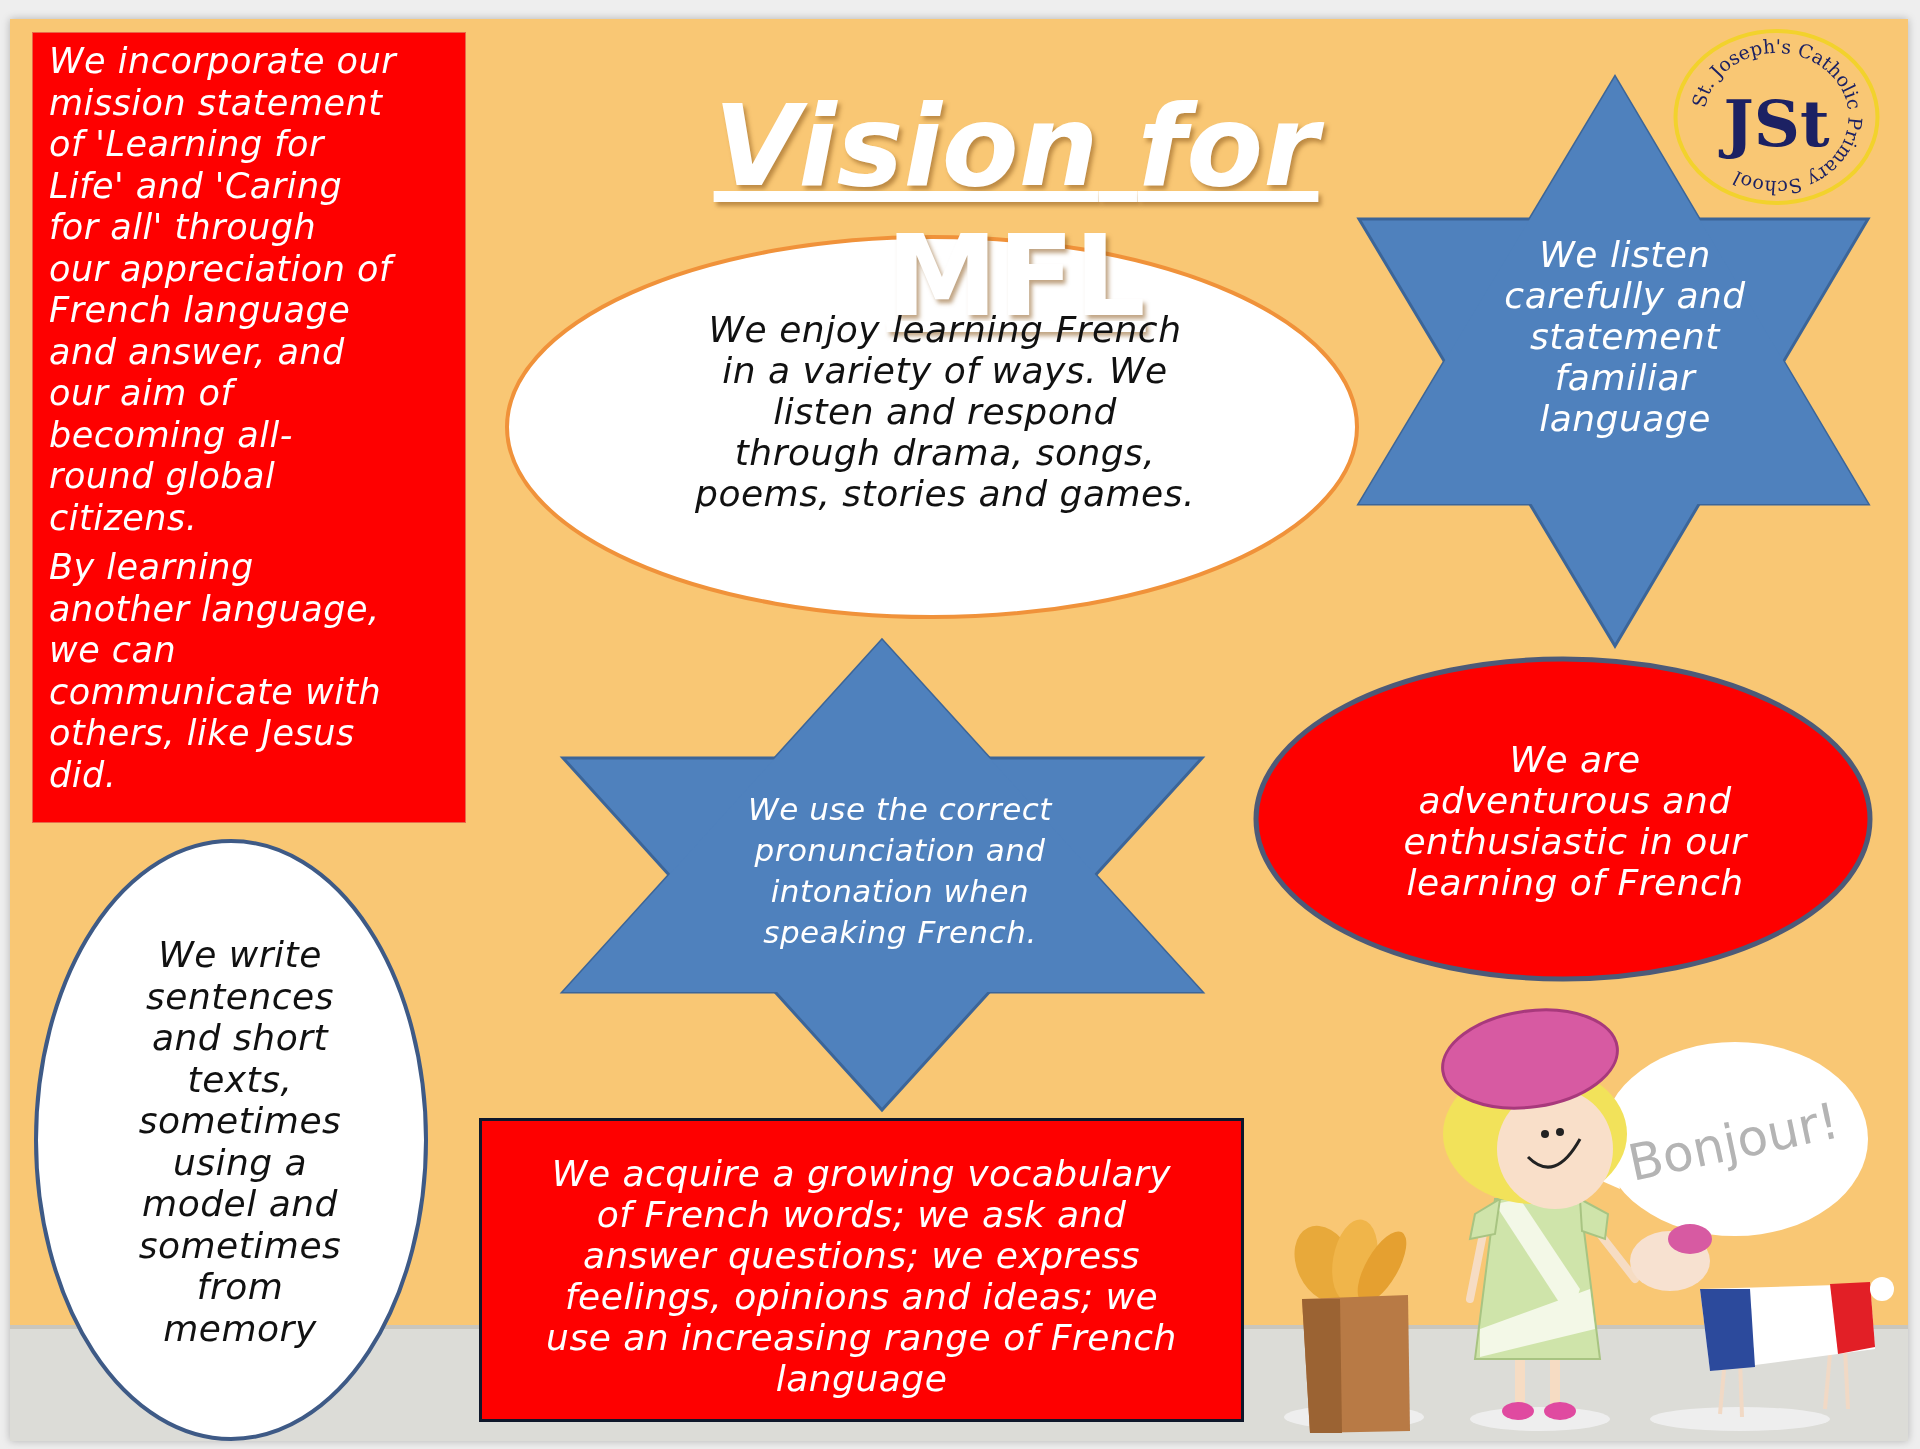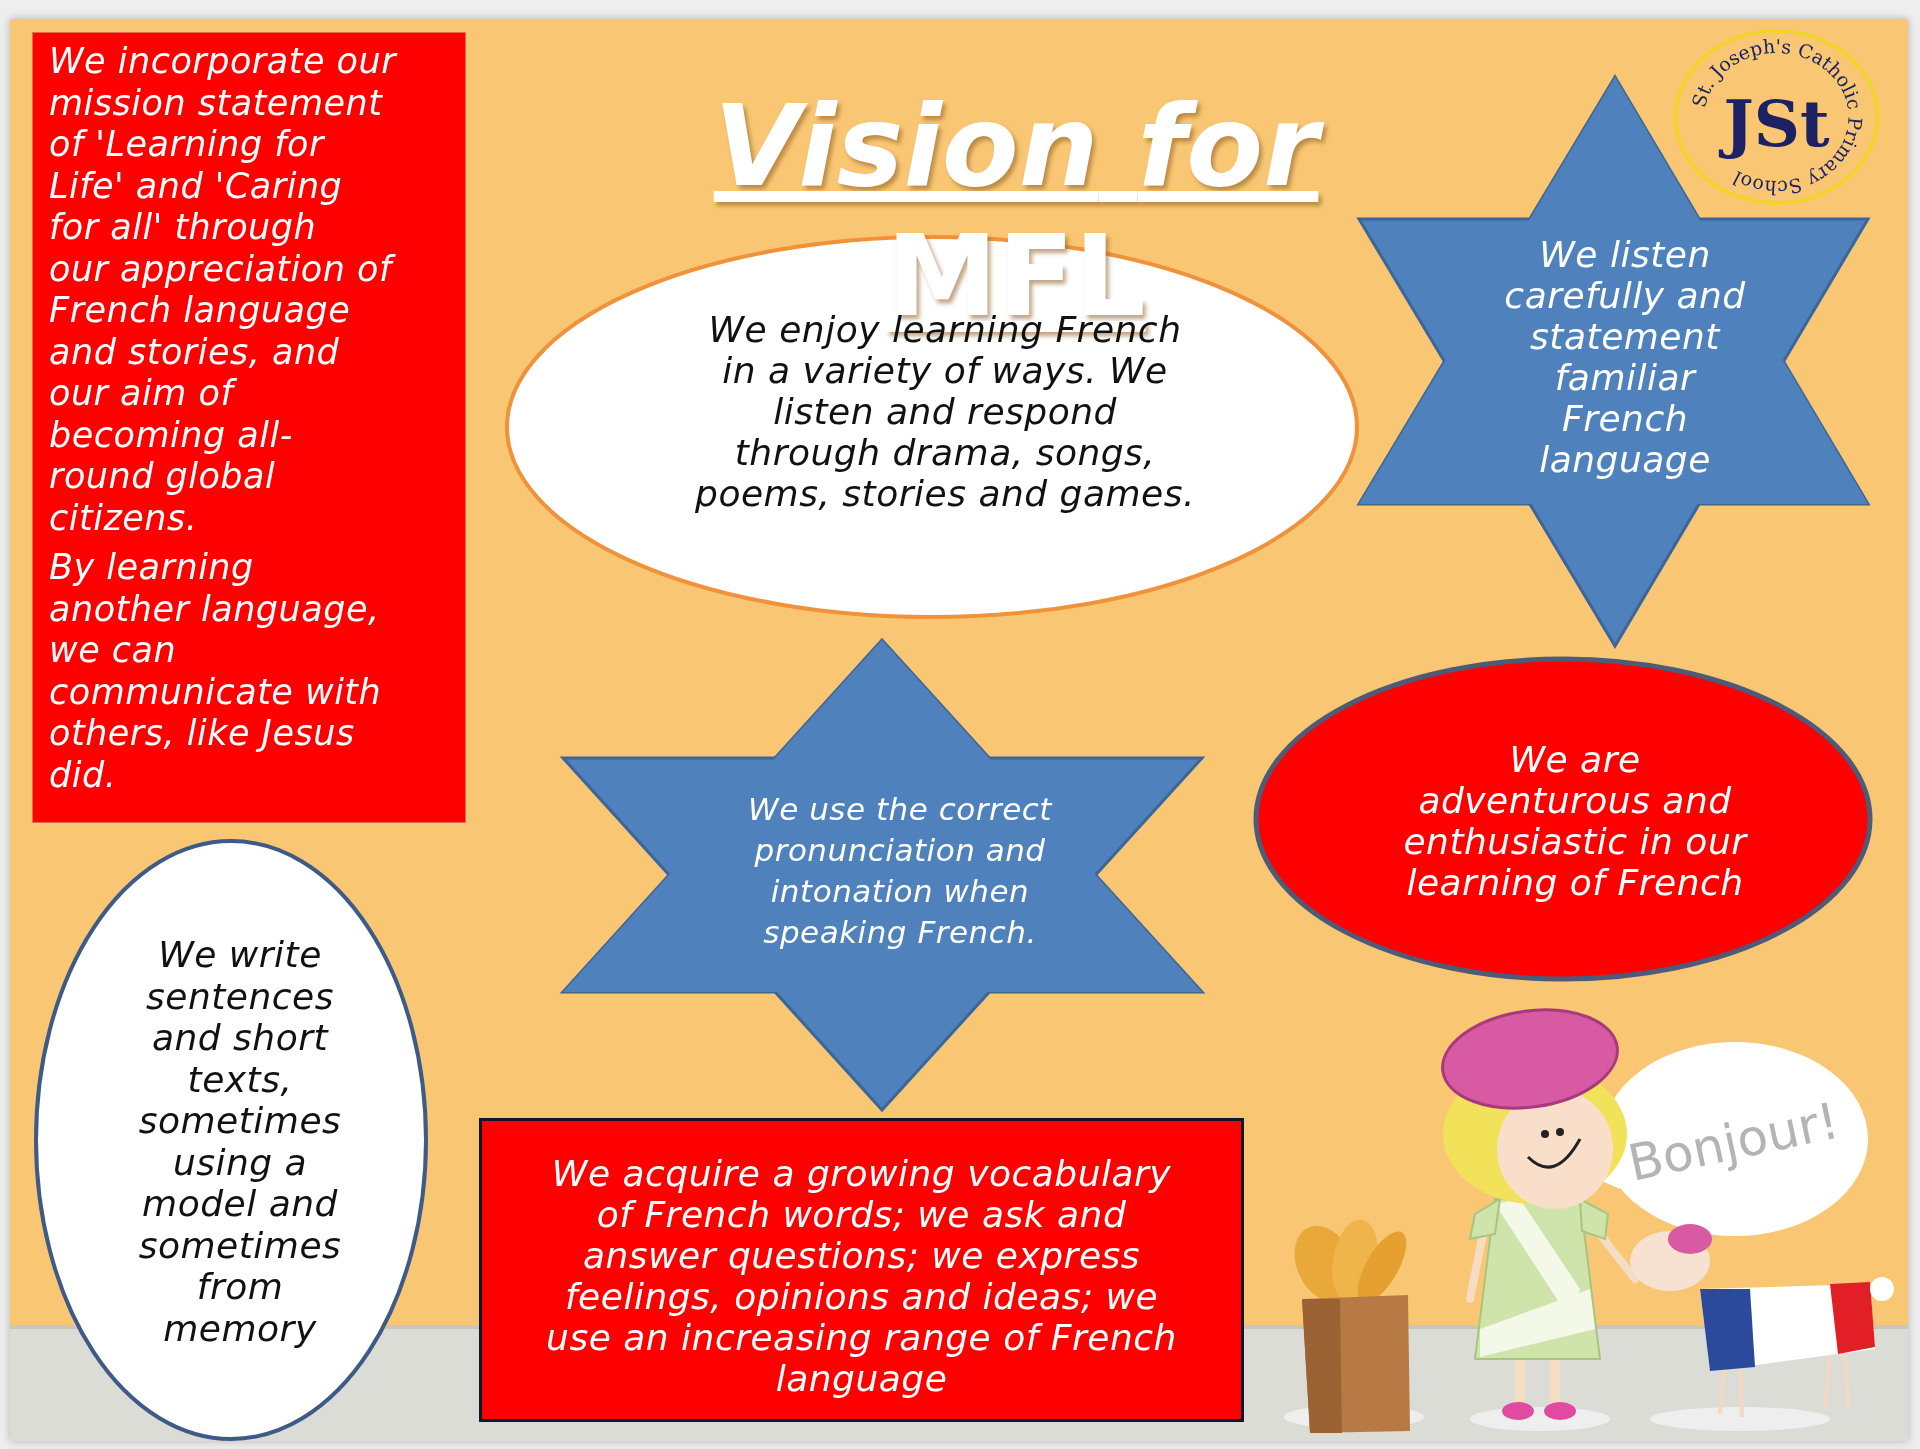--- a/index.html
+++ b/index.html
@@ -98,21 +98,21 @@
 
   <div class="abs mission-box cursive white">
     <div class="lines">
       <div>We incorporate our</div>
       <div>mission statement</div>
       <div>of 'Learning for</div>
       <div>Life' and  'Caring</div>
       <div>for all' through</div>
       <div>our appreciation of</div>
       <div>French language</div>
-      <div>and stories, and</div>
+      <div>and answer, and</div>
       <div>our aim of</div>
       <div>becoming all-</div>
       <div>round global</div>
       <div>citizens.</div>
     </div>
     <div class="lines para2">
       <div>By learning</div>
       <div>another language,</div>
       <div>we can</div>
       <div>communicate with</div>
@@ -127,21 +127,20 @@
     <div>listen and respond</div>
     <div>through drama, songs,</div>
     <div>poems, stories and games.</div>
   </div>
 
   <div class="abs listen-text cursive white lines text-center">
     <div>We listen</div>
     <div>carefully and</div>
     <div>statement</div>
     <div>familiar</div>
-    <div>French</div>
     <div>language</div>
   </div>
 
   <div class="abs adventure-text cursive white lines text-center">
     <div>We are</div>
     <div>adventurous and</div>
     <div>enthusiastic in our</div>
     <div>learning of French</div>
   </div>
 

